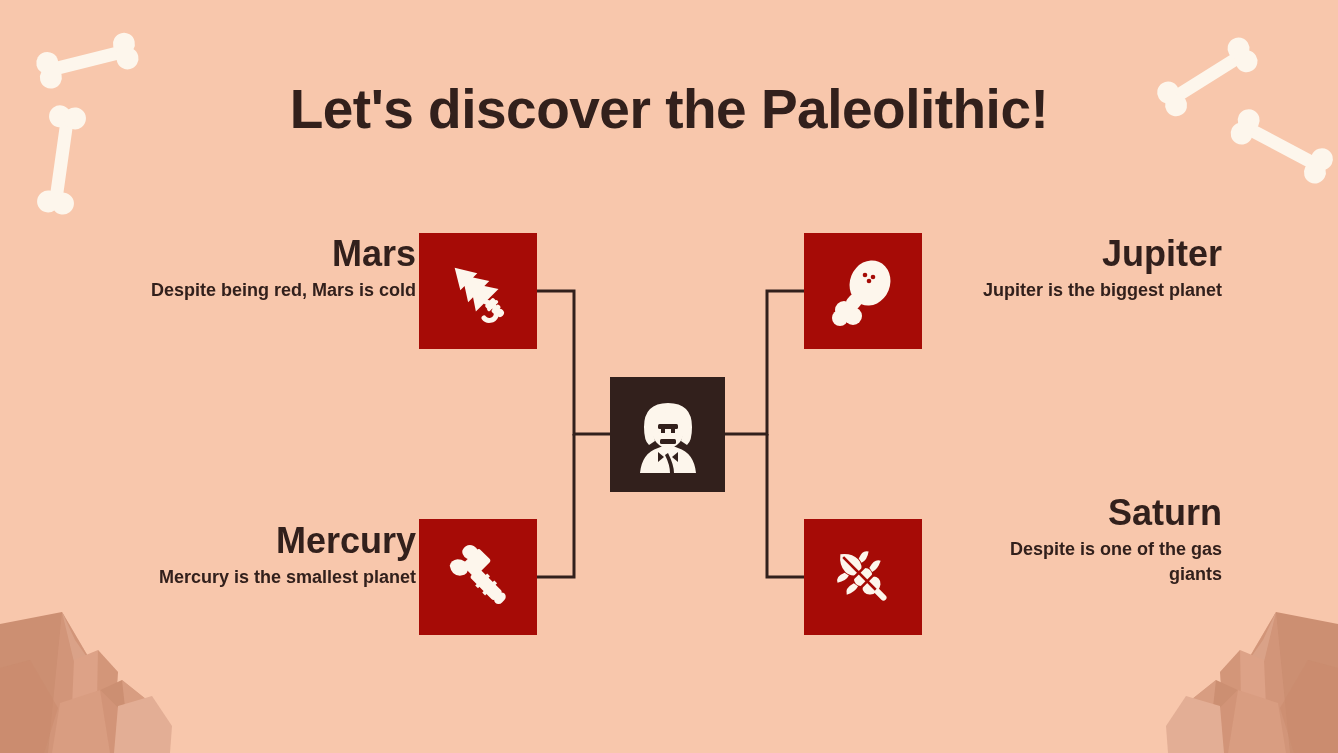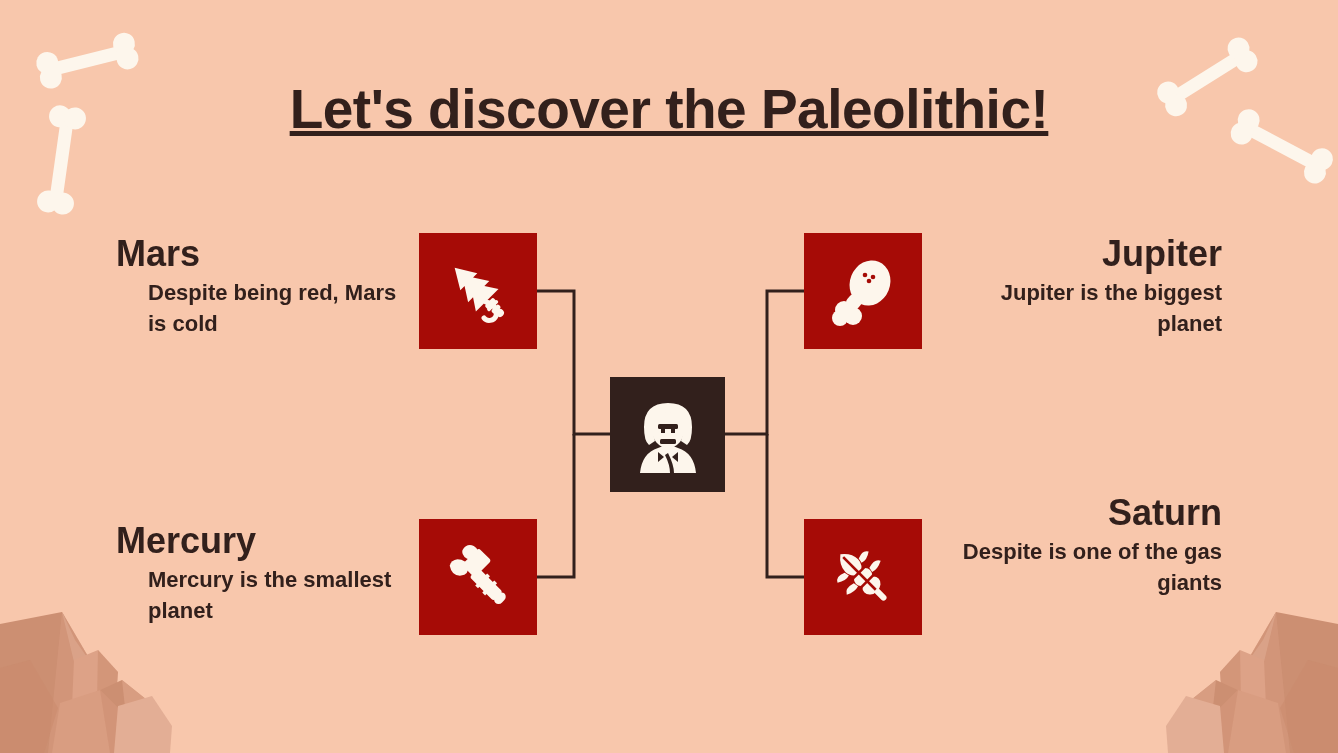--- a/index.html
+++ b/index.html
@@ -43,21 +43,20 @@
     position: absolute;
     left: 0;
     top: 78px;
     width: 1338px;
     text-align: center;
     font-size: 55px;
     font-weight: bold;
     color: #32201c;
     letter-spacing: -0.5px;
     line-height: 1.15;
-    text-decoration: underline;
   }
 
   
   .connectors {
     position: absolute;
     left: 0;
     top: 0;
     width: 1338px;
     height: 753px;
     pointer-events: none;
@@ -92,26 +91,26 @@
     width: 300px;
     color: #32201c;
   }
   .block .heading {
     font-size: 36px;
     font-weight: bold;
     line-height: 1.12;
     margin-bottom: 4px;
   }
   .block .desc {
-    font-size: 22px;
+    font-size: 18px;
     font-weight: bold;
     line-height: 1.38;
     margin-left: 32px;
   }
-  .block-left  { text-align: left; }
+  .block-left  { text-align: right; }
   .block-right { text-align: right; }
 
   .block-mars    { left: 116px; top: 234px; }
   .block-mercury { left: 116px; top: 521px; }
   .block-jupiter { left: 922px; top: 234px; }
   .block-saturn  { left: 922px; top: 493px; }
 </style>
 </head>
 <body>
 

